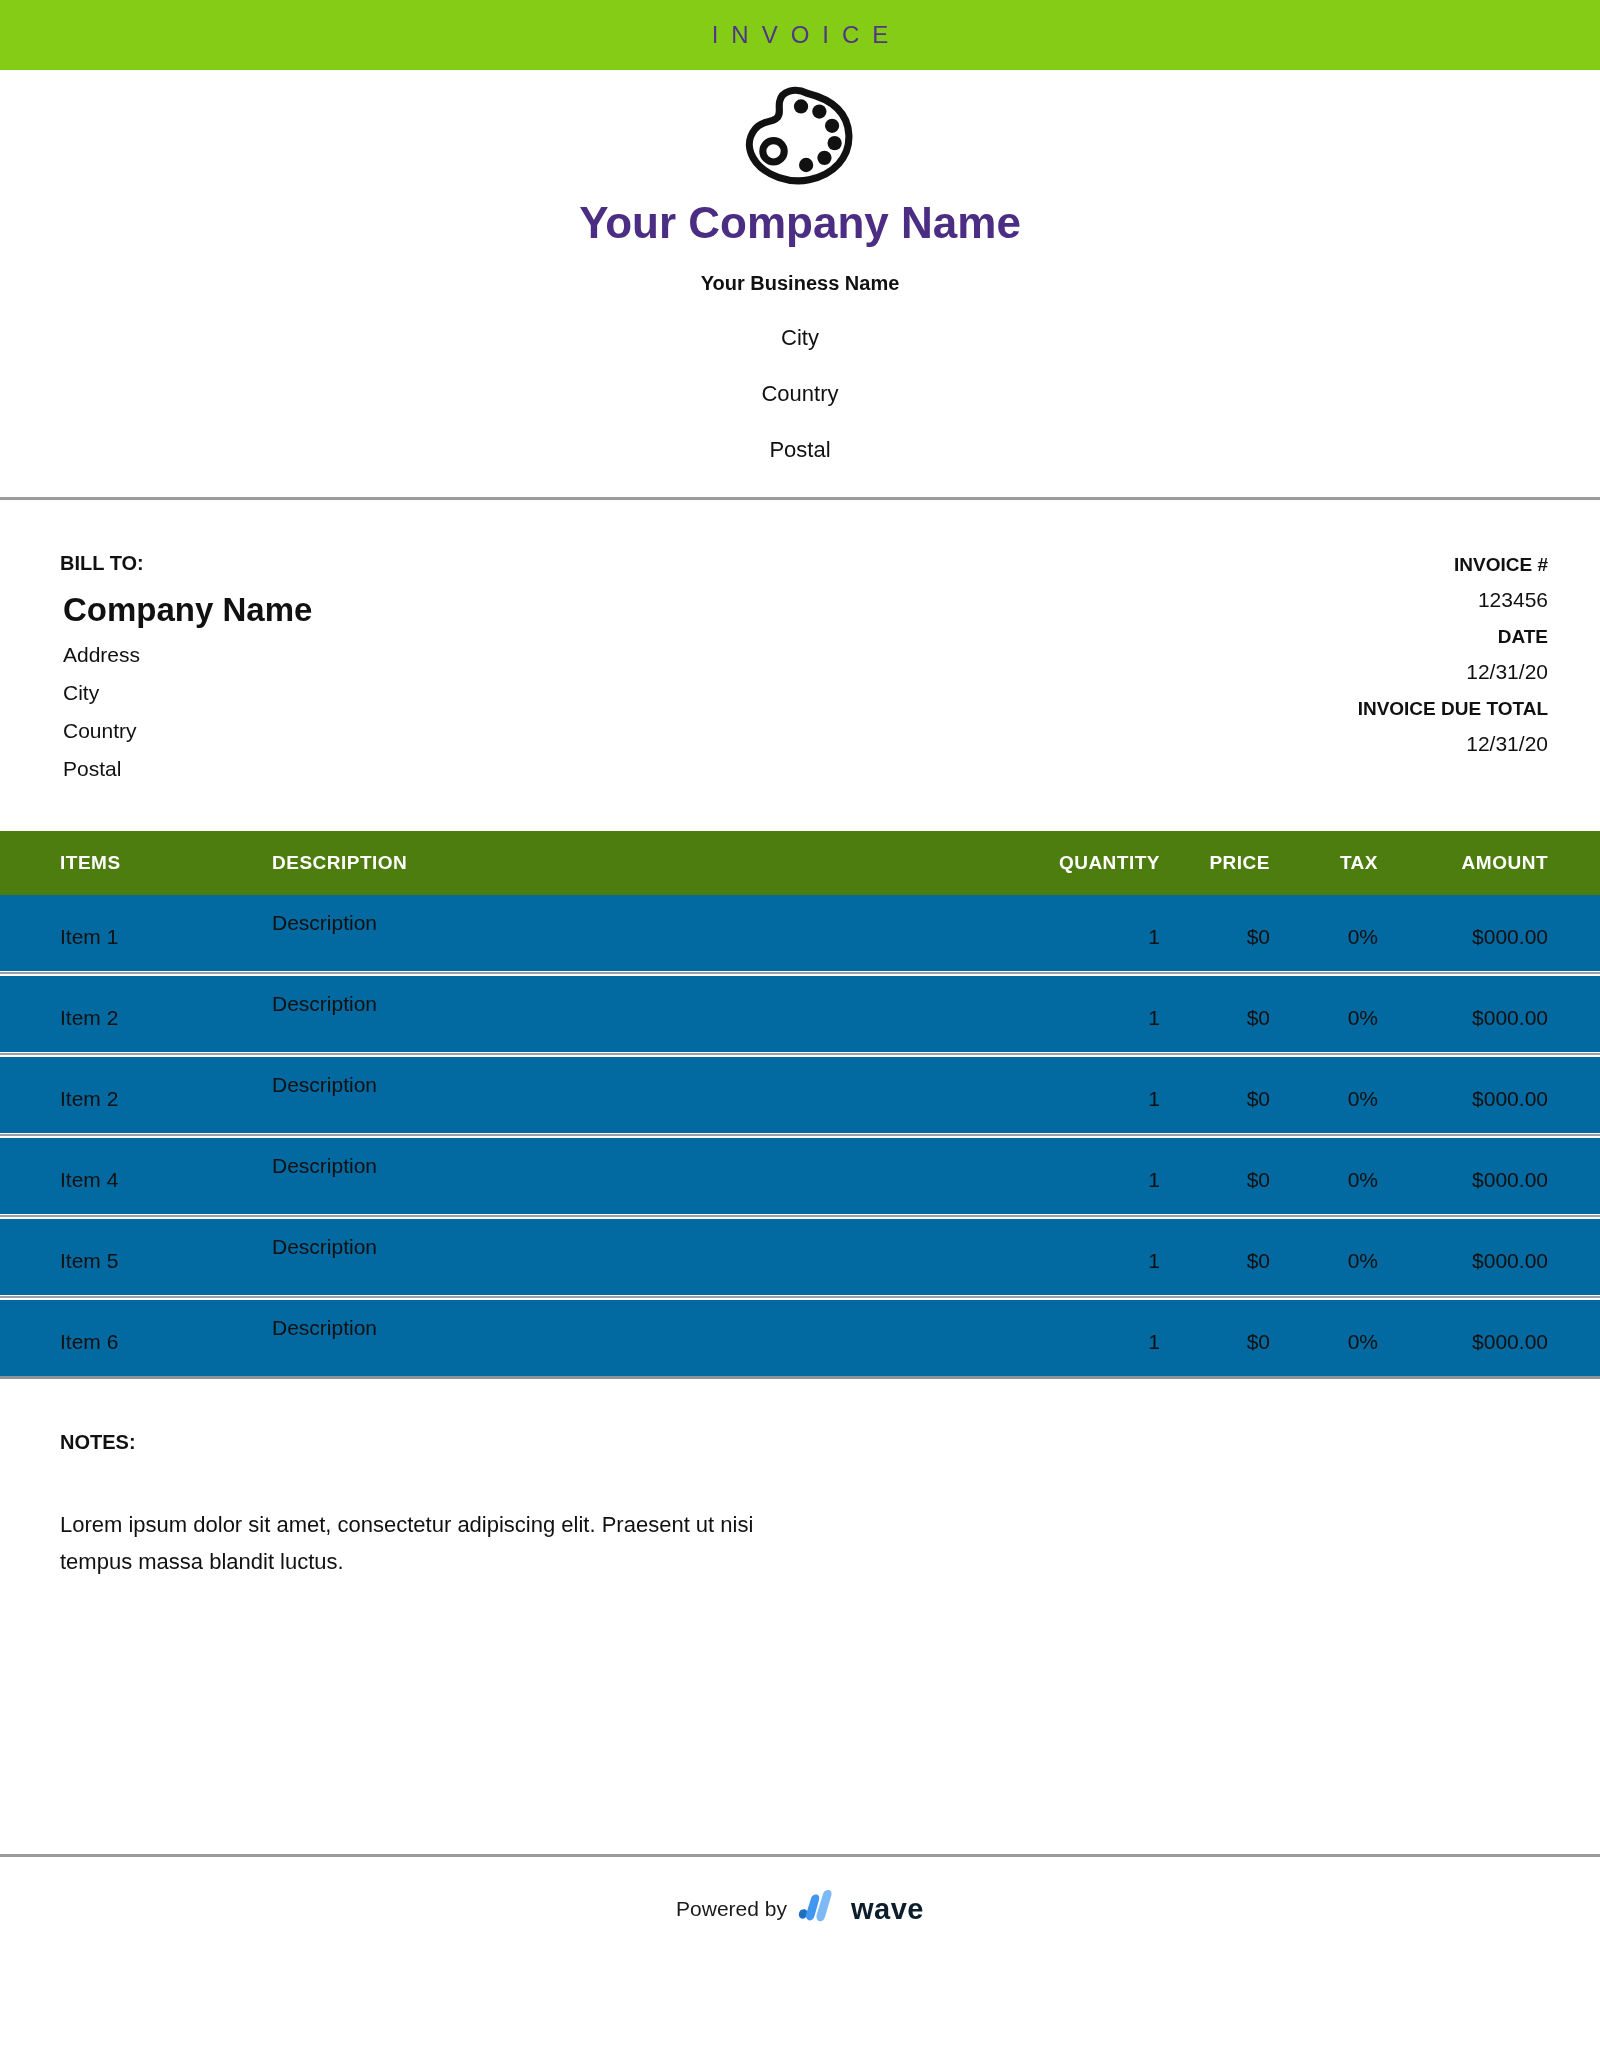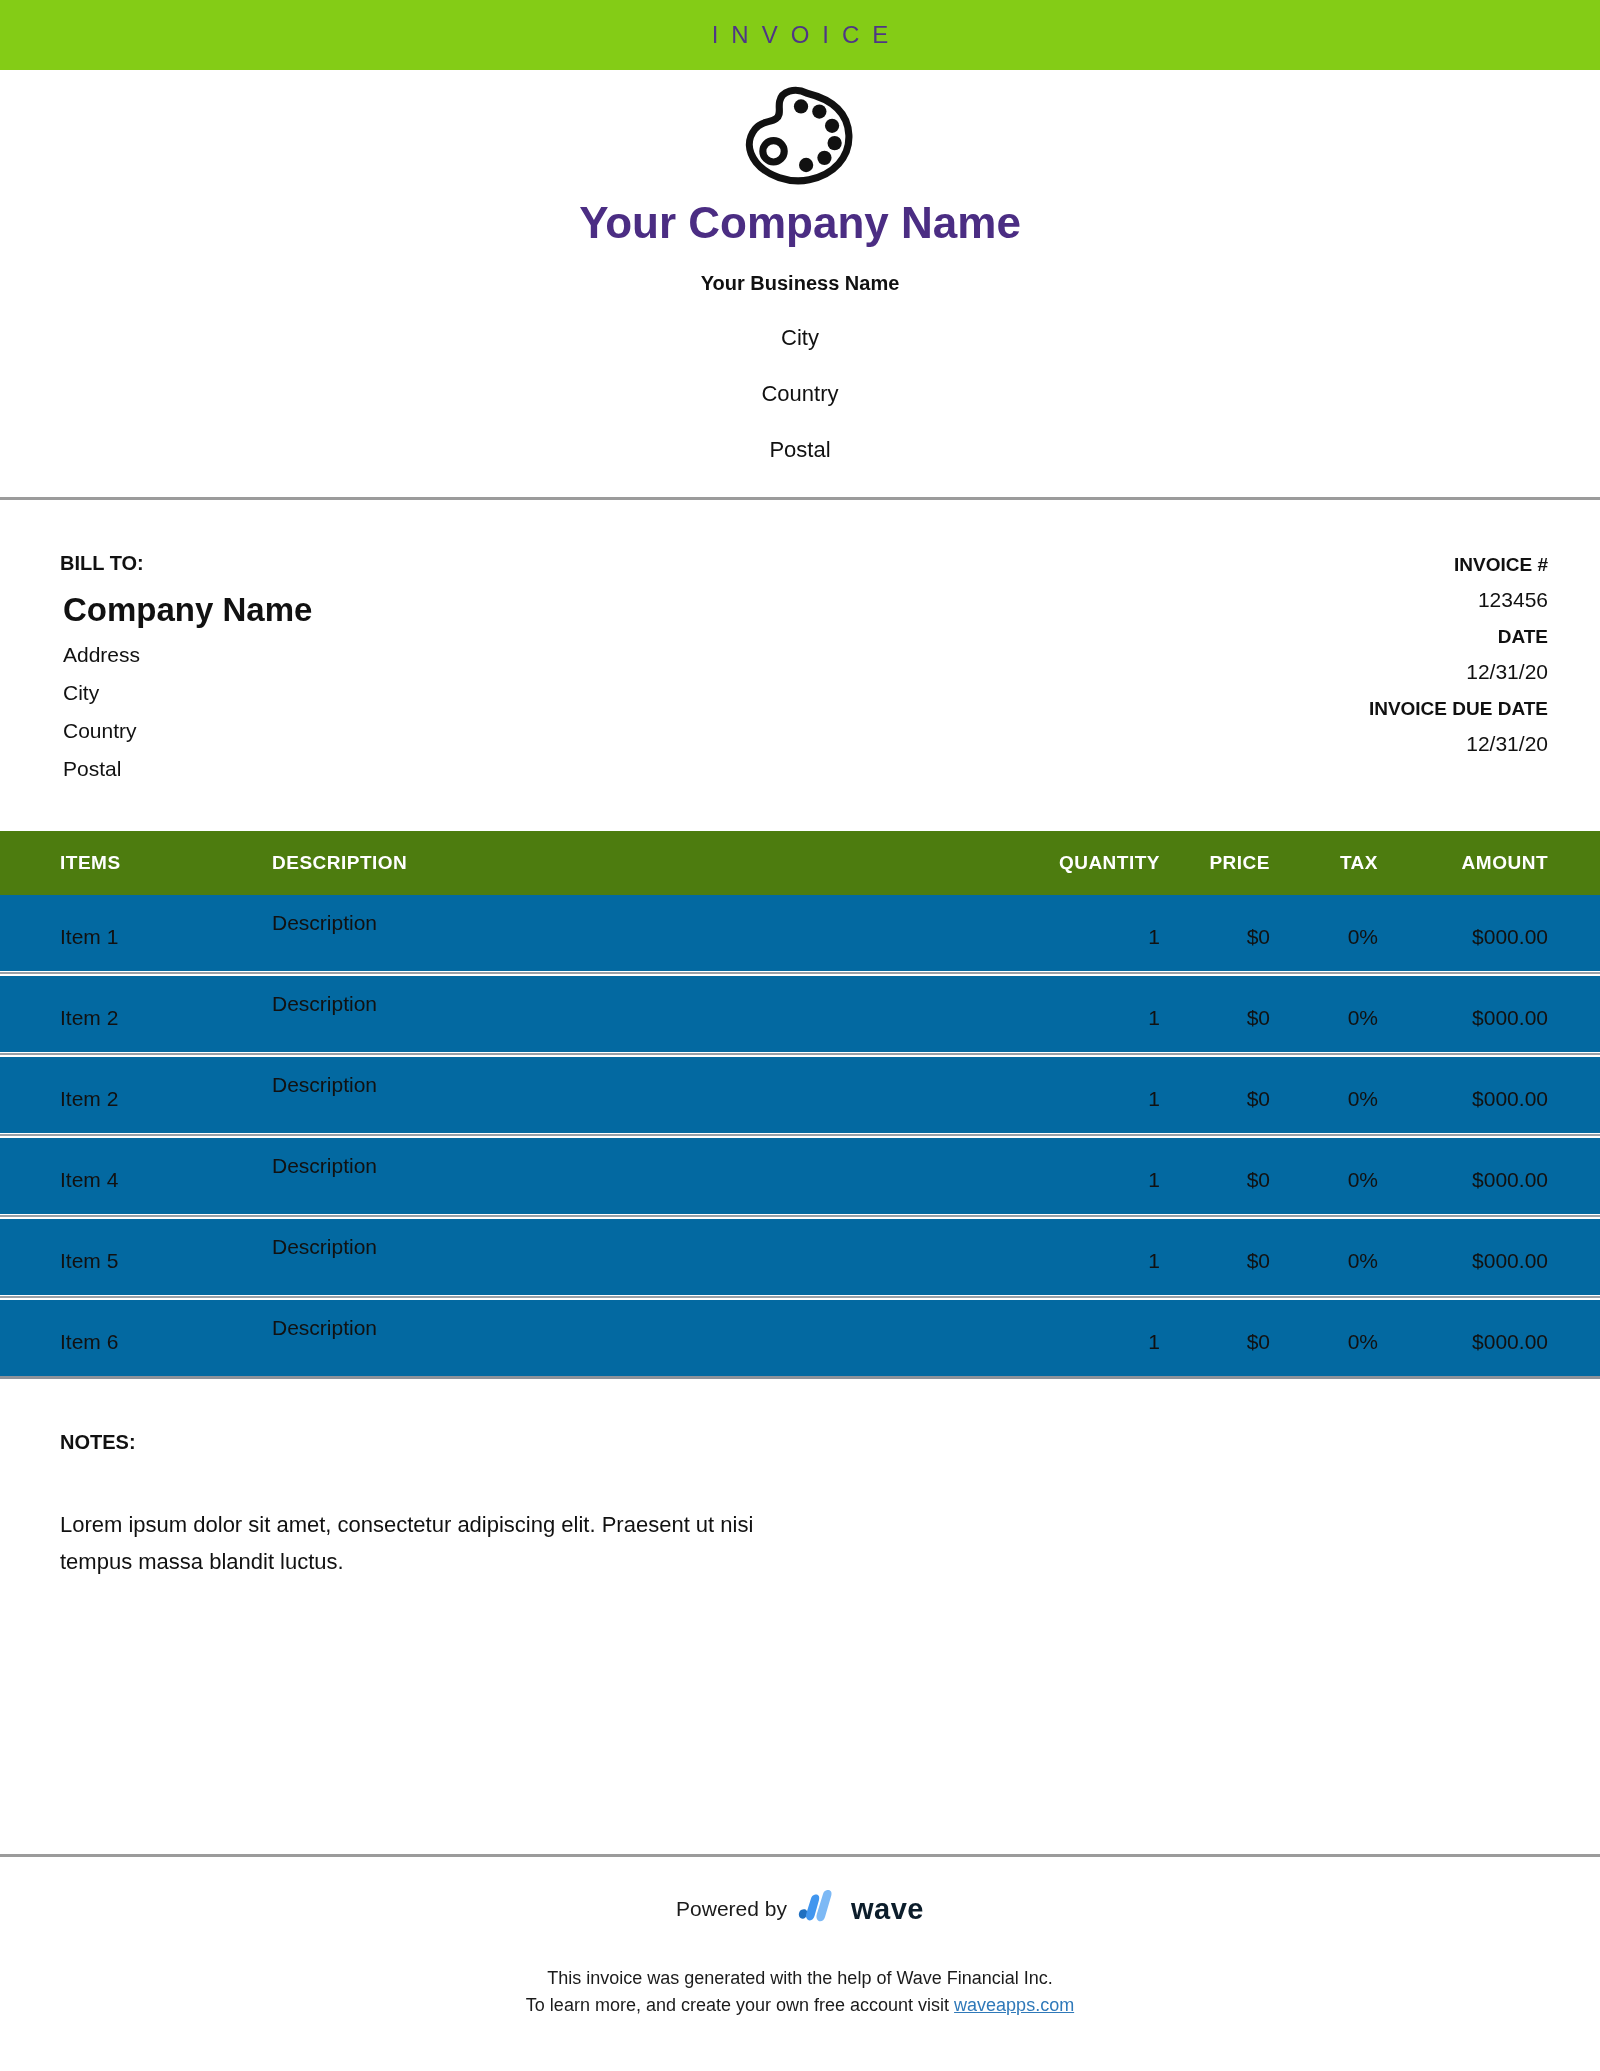--- a/index.html
+++ b/index.html
@@ -180,21 +180,21 @@
     <div class="bill-line">Address</div>
     <div class="bill-line">City</div>
     <div class="bill-line">Country</div>
     <div class="bill-line">Postal</div>
   </div>
   <div class="invoice-meta">
     <div class="meta-label">INVOICE #</div>
     <div class="meta-value">123456</div>
     <div class="meta-label">DATE</div>
     <div class="meta-value">12/31/20</div>
-    <div class="meta-label">INVOICE DUE DATE</div>
+    <div class="meta-label">INVOICE DUE TOTAL</div>
     <div class="meta-value">12/31/20</div>
   </div>
 </div>
 
 <div class="items-table">
   <div class="thead">
     <div class="col-item">ITEMS</div>
     <div class="col-desc">DESCRIPTION</div>
     <div class="col-qty">QUANTITY</div>
     <div class="col-price">PRICE</div>
@@ -274,17 +274,13 @@
     <span class="powered-by-text">Powered by</span>
     <span>
       <svg width="44" height="36" viewBox="0 0 44 36" xmlns="http://www.w3.org/2000/svg">
         <path d="M4 21 C 8 19, 11 21, 10 25 C 9.5 29, 6 31, 3.5 29 C 1 27, 1.5 23, 4 21 Z" fill="#1f6fc0"></path>
         <path d="M17 6 C 21 4.5, 23 7, 22 11 L 17.5 27 C 16.5 31, 13 32.5, 10.5 30.5 C 8.5 28.8, 8.8 26, 9.6 23.5 L 14 9.5 C 14.6 7.8, 15.4 6.6, 17 6 Z" fill="#4196ef"></path>
         <path d="M29 1.5 C 33 0, 35.3 2.5, 34.3 6.5 L 28 28 C 27 31.8, 23.5 33.5, 21 31.5 C 19 29.8, 19.2 27, 20 24.5 L 26 5 C 26.6 3.3, 27.4 2.1, 29 1.5 Z" fill="#7db9f5"></path>
       </svg>
     </span>
     <span class="wave-wordmark">wave</span>
   </div>
-  <div class="footer-note">
-    <div>This invoice was generated with the help of Wave Financial Inc.</div>
-    <div><span>To learn more, and create your own free account visit </span><a class="footer-link">waveapps.com</a></div>
-  </div>
 </div>
 
 </body></html>

